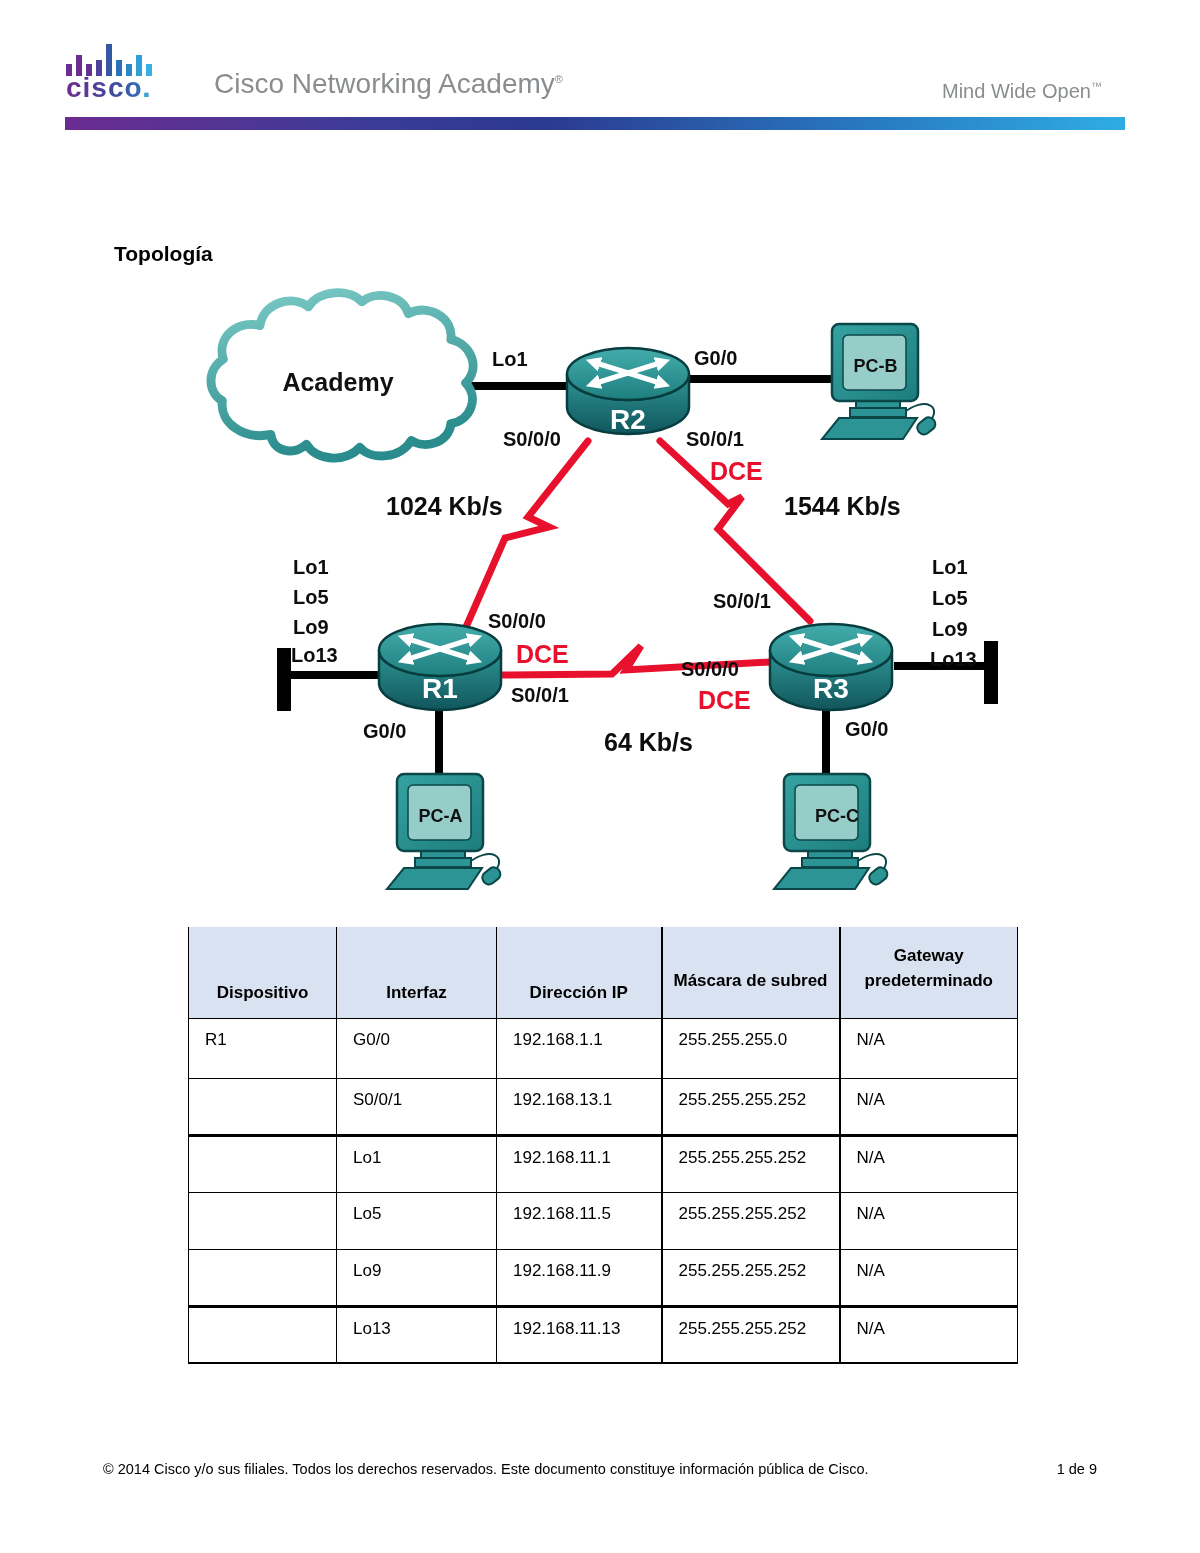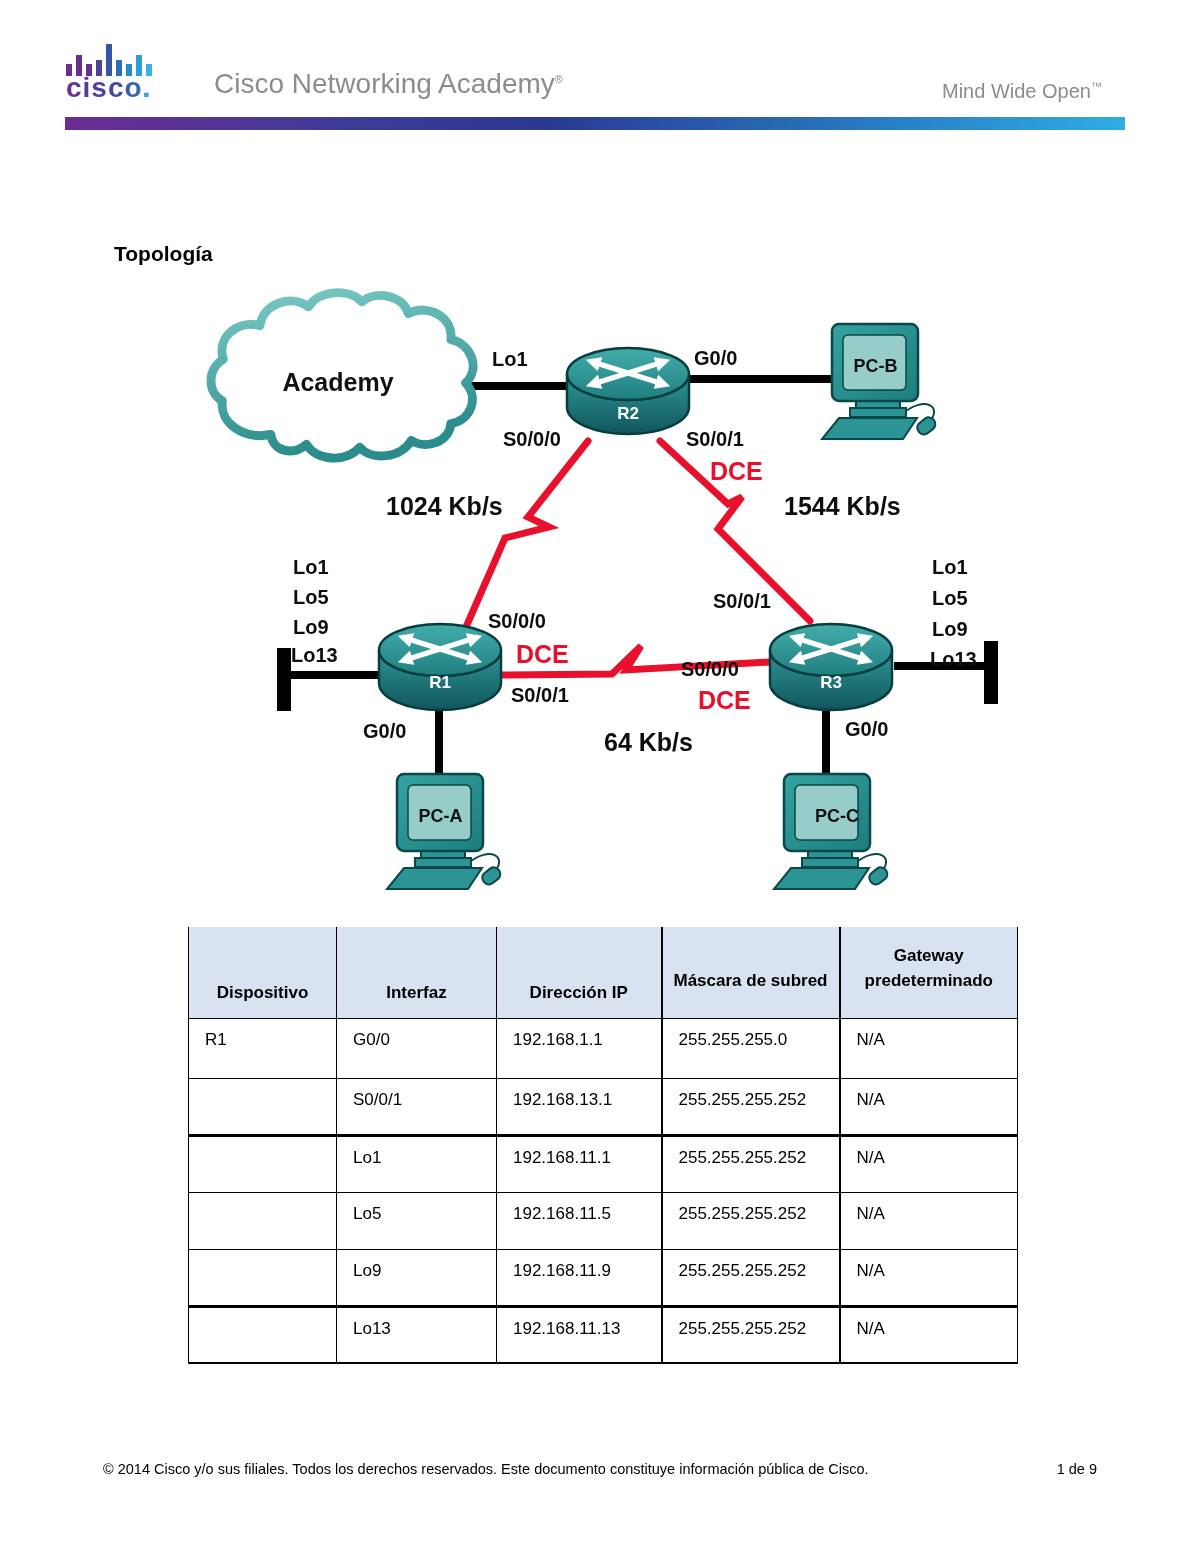--- a/index.html
+++ b/index.html
@@ -30,21 +30,21 @@
   .doc-title { position:absolute; left:103px; top:140px; width:1010px; font-size:30px; font-weight:bold; line-height:46px; letter-spacing:-0.2px; }
   .h-sub { position:absolute; left:114px; font-size:21px; font-weight:bold; }
   #h-topologia { top:242px; }
   #h-tabla { top:894px; }
 
   
   .lbl { position:absolute; font-size:20px; font-weight:bold; color:#0d0d0d; white-space:nowrap; }
   .lbl.red { color:#e8112d; font-size:25px; }
   .lbl.speed { font-size:25px; }
   .dev-label { position:absolute; font-weight:bold; text-align:center; white-space:nowrap; }
-  .router-name { color:#fff; font-size:17px; width:130px; }
+  .router-name { color:#fff; font-size:28px; width:130px; }
   .pc-name { color:#111; font-size:18px; }
   .internet-name { color:#111; font-size:25px; width:200px; }
 
   
   .addr-table { position:absolute; left:188px; top:927px; border-collapse:collapse; table-layout:fixed; width:829px; }
   .addr-table th, .addr-table td { border:1.4px solid #000; font-size:17px; }
   .addr-table thead th {
     background:#d9e2f0; border-top:none; font-weight:bold; text-align:center;
     vertical-align:bottom; padding:6px 6px 12px 6px; height:91px; line-height:1.45;
   }

